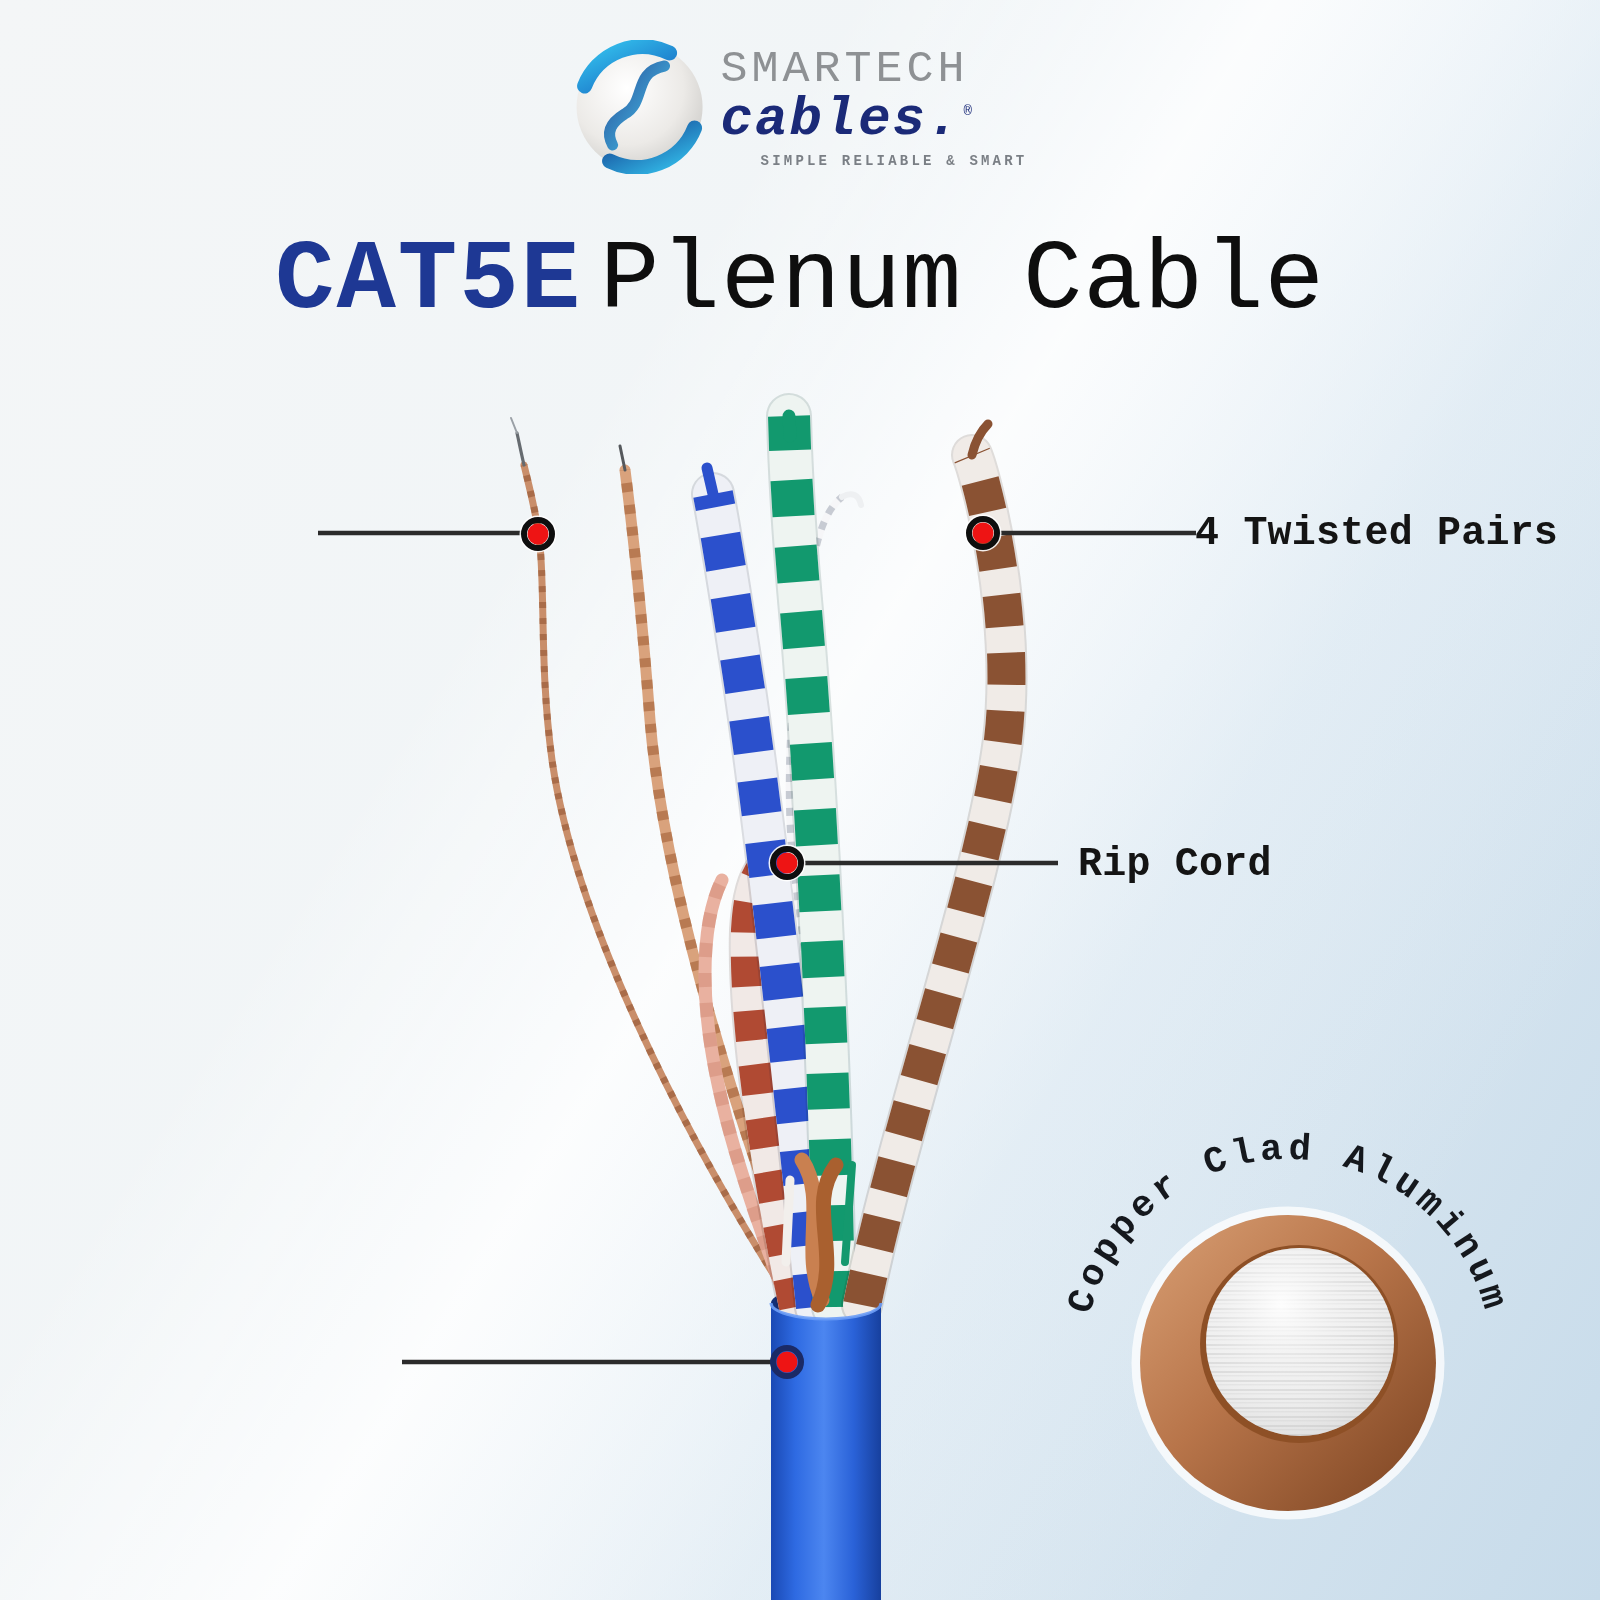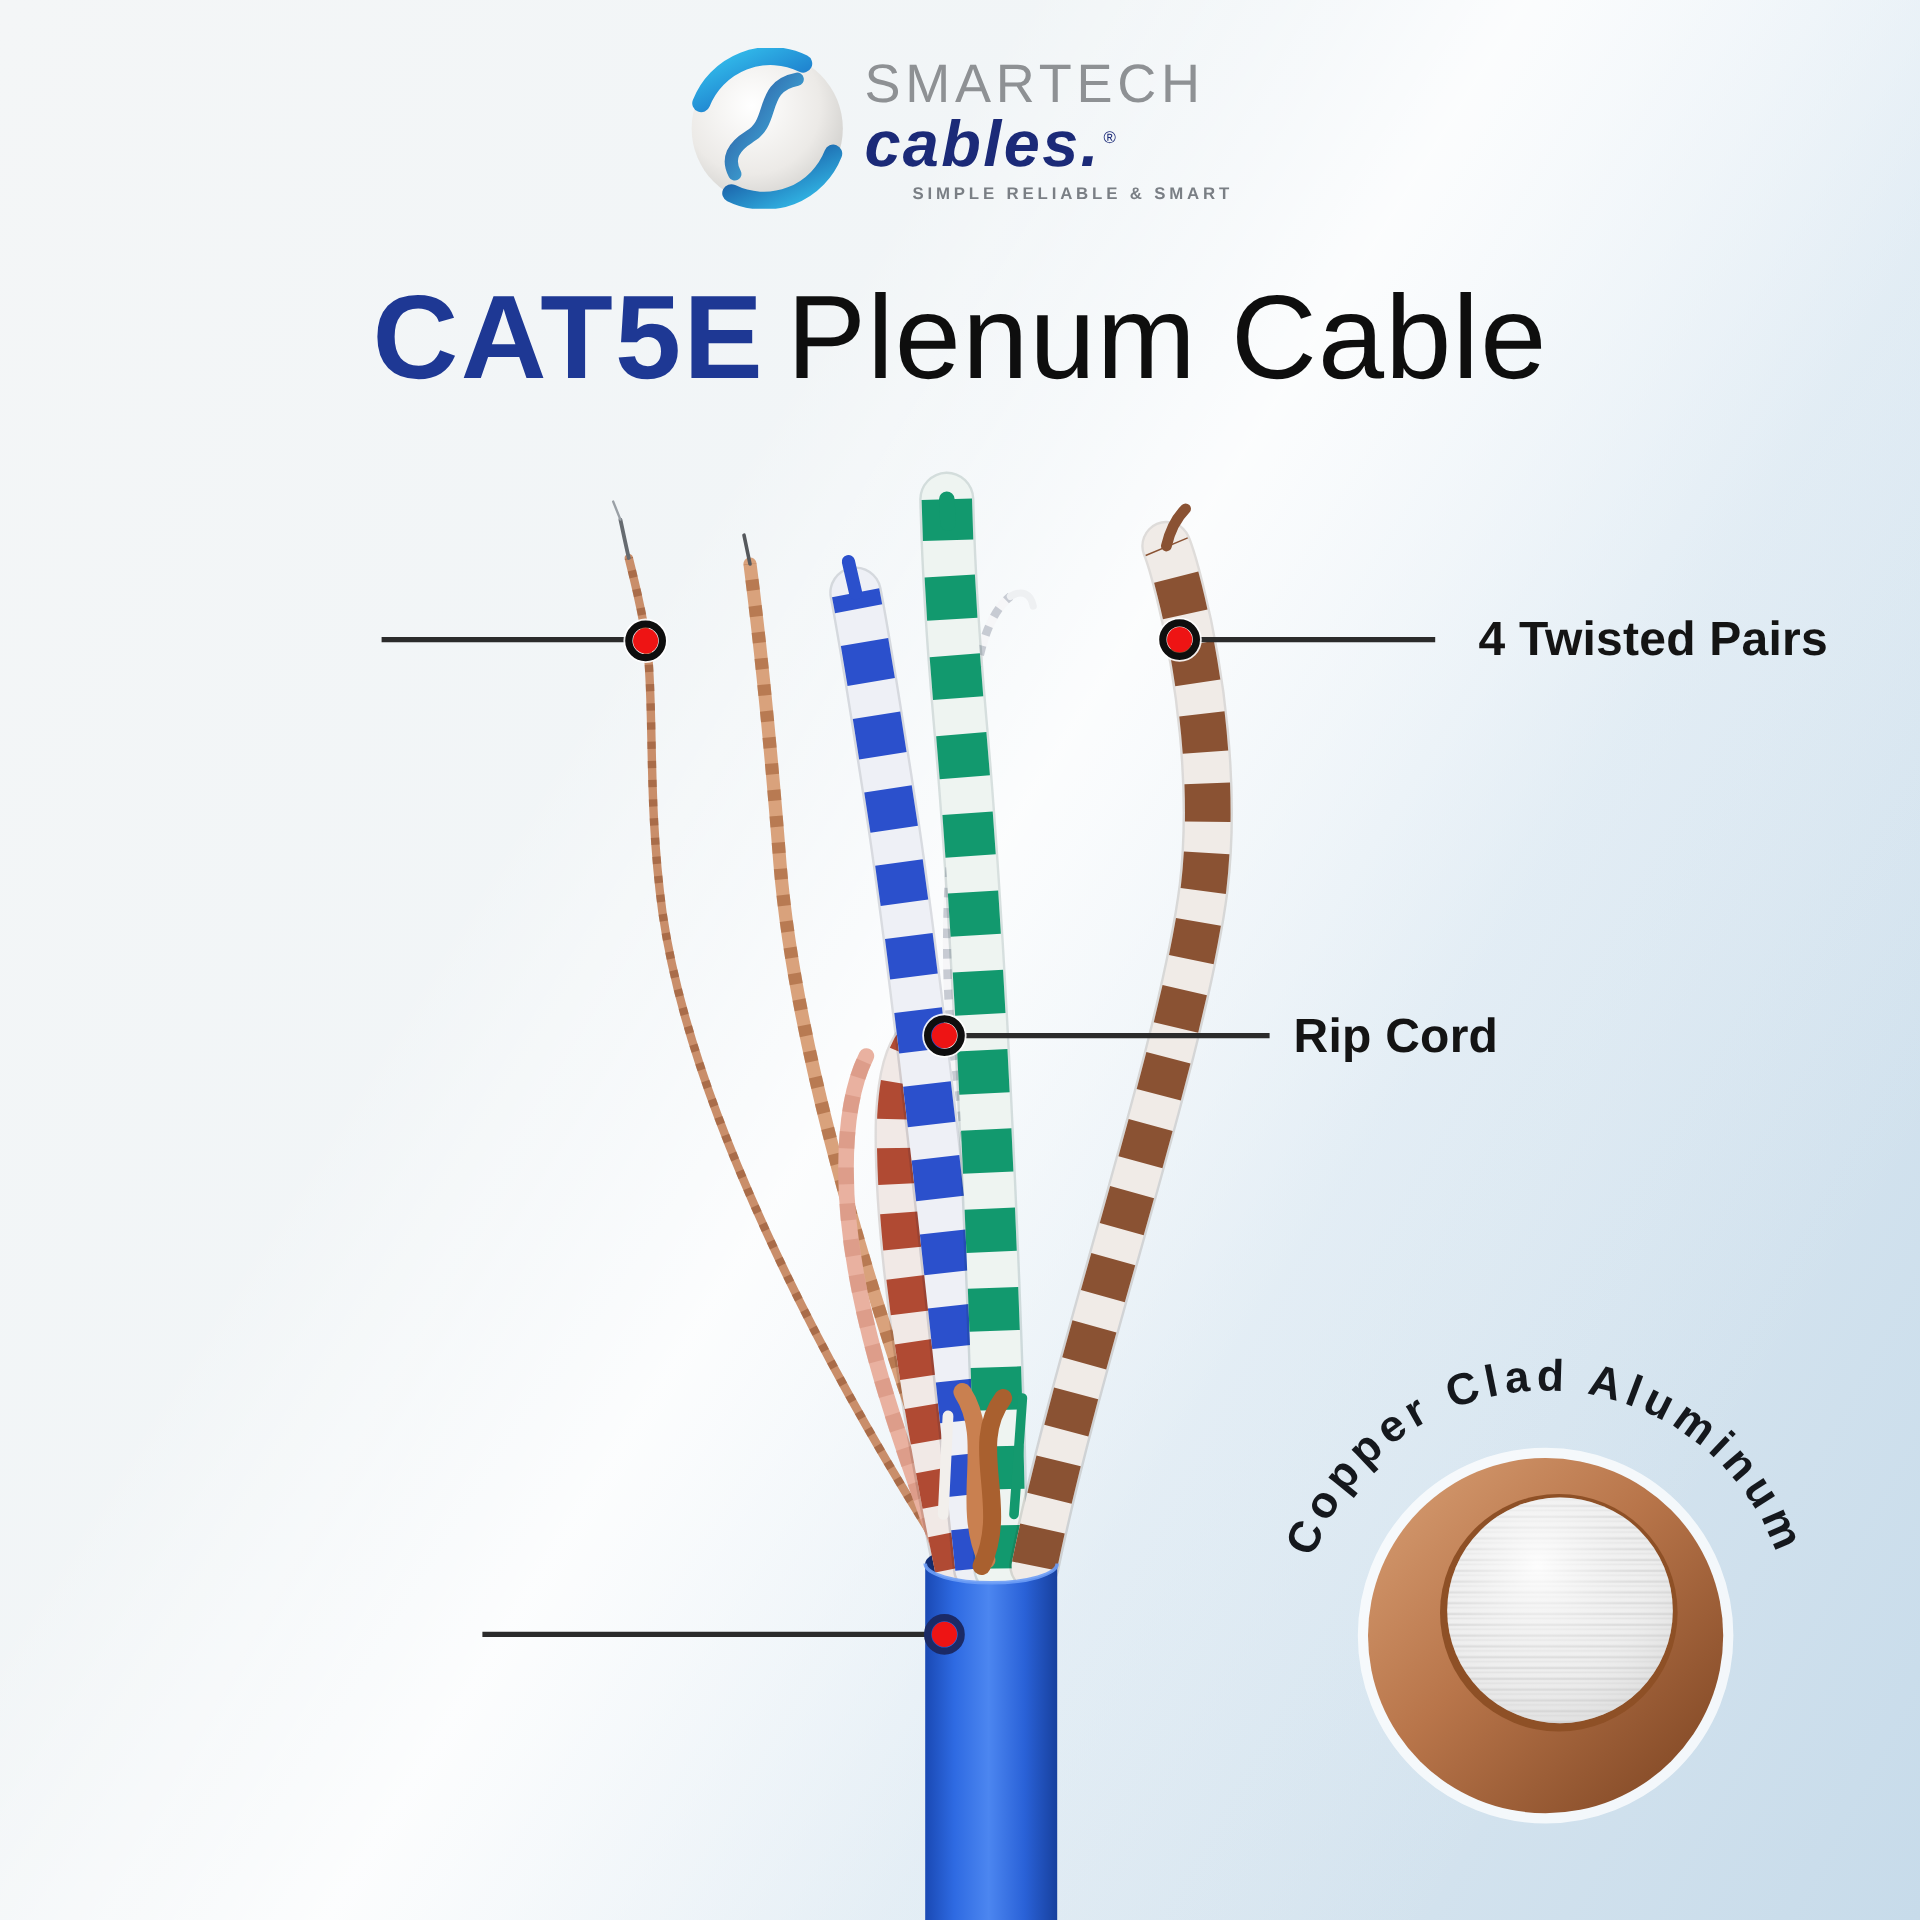--- a/index.html
+++ b/index.html
@@ -1,18 +1,18 @@
 <!DOCTYPE html>
 <html><head>
 <meta charset="utf-8">
 <style>
   html,body{margin:0;padding:0;background:#dfe8ee;}
   .canvas{
     position:relative; width:1600px; height:1600px; overflow:hidden;
-    font-family:Liberation Sans, sans-serif;
+    font-family:Liberation Mono, monospace;
     background:linear-gradient(118deg,#f4f6f7 0%,#f1f5f7 38%,#e0ebf3 62%,#c7dbea 100%);
   }
   .bg-band{
     position:absolute; left:-400px; top:-300px; width:2600px; height:2600px;
     background:linear-gradient(122deg, rgba(255,255,255,0) 34%, rgba(255,255,255,0.85) 44%, rgba(238,245,250,0.35) 55%, rgba(255,255,255,0) 66%);
     pointer-events:none;
   }
   
   .logo{position:absolute; top:40px; left:50%; transform:translateX(-50%);
         display:flex; align-items:center; gap:14px;}
@@ -25,21 +25,21 @@
   .tagline{font-size:14px; font-weight:700; letter-spacing:3.2px; color:#7a7f85; margin-top:7px;margin-left:40px;}
   
   .title{position:absolute; top:228px; left:0; width:100%; text-align:center;
          font-size:99px; line-height:106px; white-space:nowrap;}
   .title .product{font-weight:800; color:#1e3894; letter-spacing:2px;}
   .title .rest{font-weight:500; color:#0e0e0e; letter-spacing:1px; margin-left:18px;}
   
   .callout{position:absolute; font-size:40px; font-weight:700; color:#141414;
            line-height:47px; letter-spacing:0.2px; white-space:nowrap;}
   #label-cca{left:76px; top:508px;}
-  #label-pairs{left:1232px; top:510px;}
+  #label-pairs{left:1195px; top:510px;}
   #label-rip{left:1078px; top:841px;}
   #label-jacket{left:147px; top:1337px; line-height:49px;}
   
   .illustration{position:absolute; inset:0;}
 </style>
 </head>
 <body>
 
 <div class="canvas">
   <div class="bg-band"></div>

